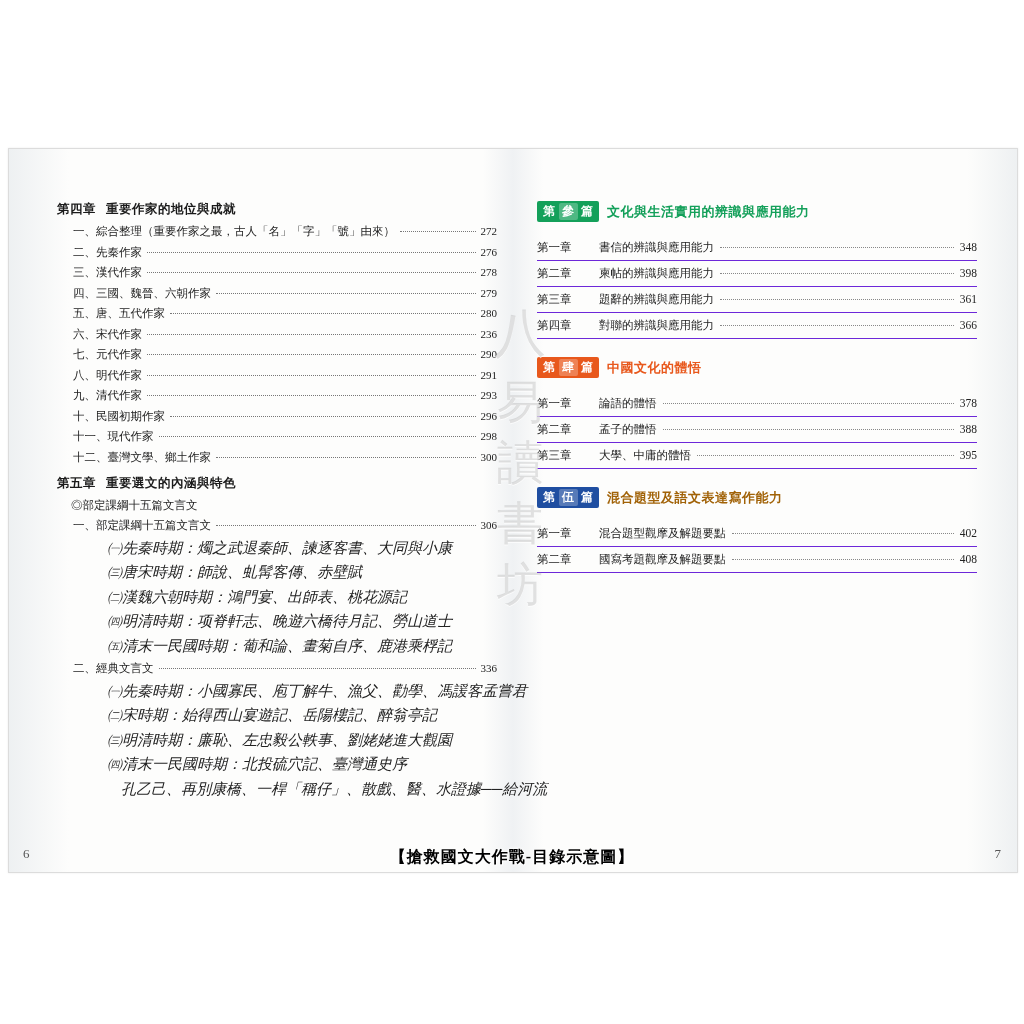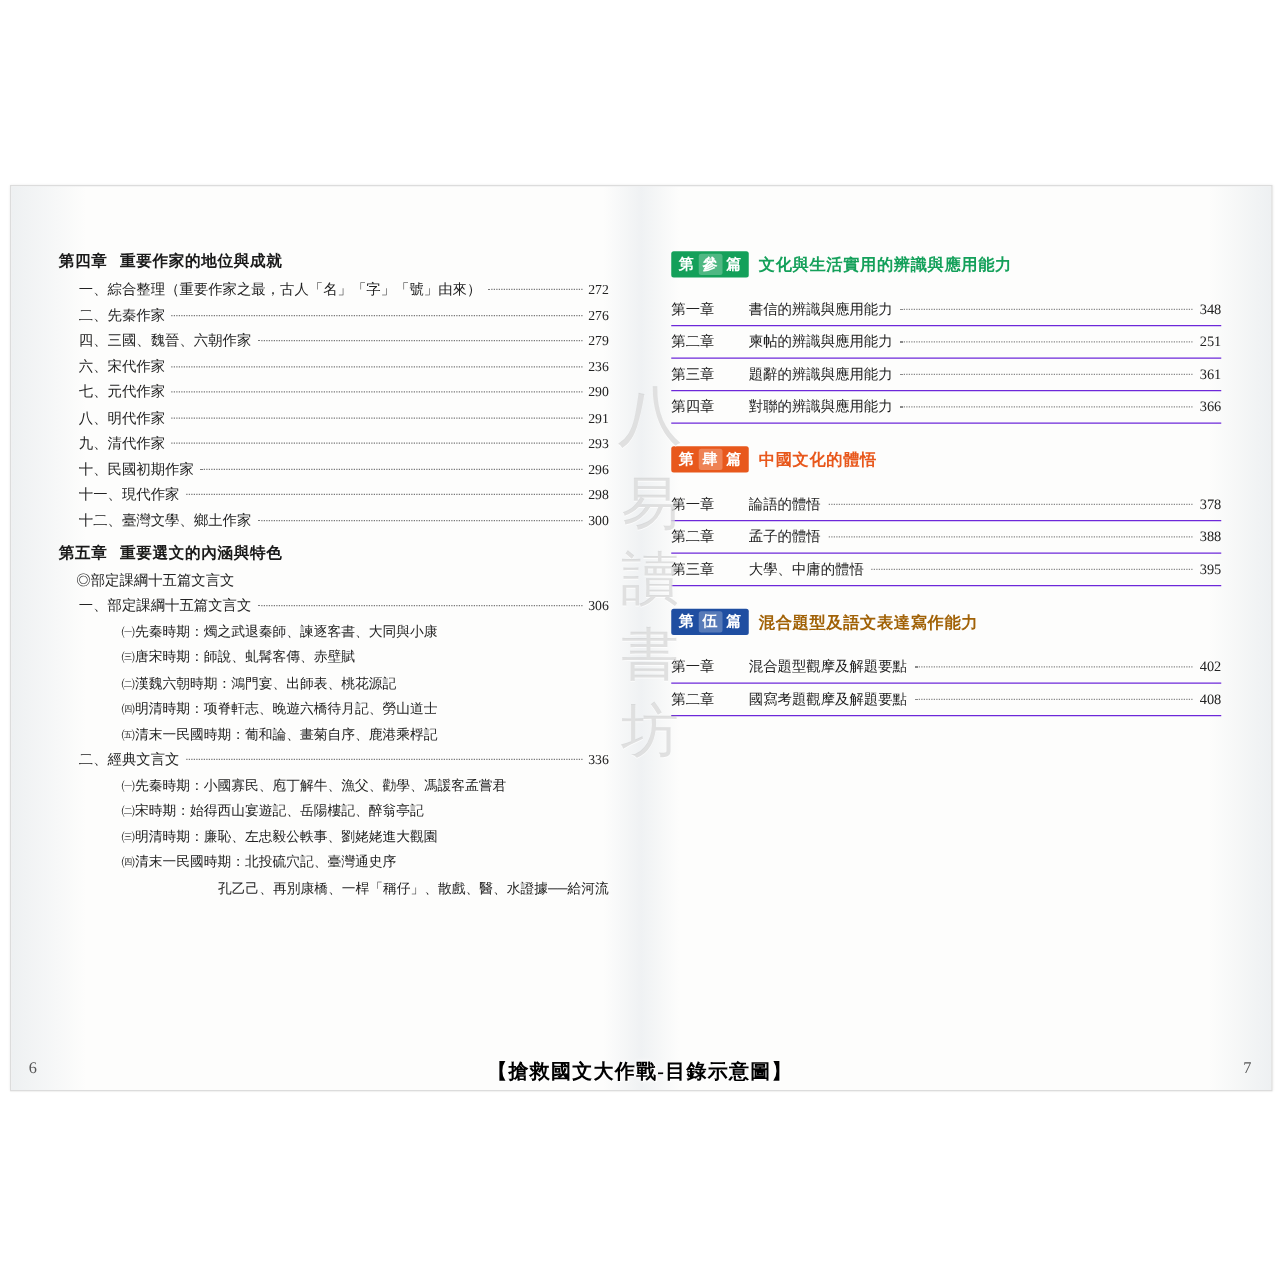--- a/index.html
+++ b/index.html
@@ -66,21 +66,21 @@
   .watermark .wm-top {
     font-size: 52px;
     margin-bottom: 4px;
   }
   .watermark .wm-ch { display:block; }
 
   .page-col {
     position: absolute;
     top: 52px;
   }
-  .left-col  { left: 38px;  width: 440px; }
+  .left-col  { left: 48px;  width: 440px; }
   .right-col { left: 528px; width: 440px; }
 
   
   .chapter-head {
     font-size: 12.5px;
     font-weight: bold;
     color: #1a1a1a;
     margin: 0 0 6px 0;
     letter-spacing: 0.5px;
   }
@@ -100,25 +100,26 @@
   .toc-dots {
     flex: 1 1 auto;
     margin: 0 5px;
     border-bottom: 1px dotted #777;
     transform: translateY(-3px);
     min-width: 12px;
   }
   .toc-page { flex: 0 0 auto; font-size: 11px; color: #222; }
 
   .sub-note {
-    font-size: 11px;
+    font-size: 15px;
     color: #222;
     margin: 0 0 5.5px 0;
     padding-left: 50px;
     white-space: nowrap;
+    font-style: italic;
   }
 
   .circ-line {
     font-size: 11.5px;
     padding-left: 14px;
     margin: 0 0 5.5px 0;
     color: #222;
   }
 
   
@@ -222,23 +223,33 @@
         <span class="toc-text lvl1">一、綜合整理（重要作家之最，古人「名」「字」「號」由來）</span>
         <span class="toc-dots"></span>
         <span class="toc-page">272</span>
       </div>
       <div class="toc-line">
         <span class="toc-text lvl1">二、先秦作家</span>
         <span class="toc-dots"></span>
         <span class="toc-page">276</span>
       </div>
       <div class="toc-line">
+        <span class="toc-text lvl1">三、漢代作家</span>
+        <span class="toc-dots"></span>
+        <span class="toc-page">278</span>
+      </div>
+      <div class="toc-line">
         <span class="toc-text lvl1">四、三國、魏晉、六朝作家</span>
         <span class="toc-dots"></span>
         <span class="toc-page">279</span>
+      </div>
+      <div class="toc-line">
+        <span class="toc-text lvl1">五、唐、五代作家</span>
+        <span class="toc-dots"></span>
+        <span class="toc-page">280</span>
       </div>
       <div class="toc-line">
         <span class="toc-text lvl1">六、宋代作家</span>
         <span class="toc-dots"></span>
         <span class="toc-page">236</span>
       </div>
       <div class="toc-line">
         <span class="toc-text lvl1">七、元代作家</span>
         <span class="toc-dots"></span>
         <span class="toc-page">290</span>
@@ -314,21 +325,21 @@
         <div class="sec-row">
           <span class="row-no">第一章</span>
           <span class="row-title">書信的辨識與應用能力</span>
           <span class="row-dots"></span>
           <span class="row-page">348</span>
         </div>
         <div class="sec-row">
           <span class="row-no">第二章</span>
           <span class="row-title">柬帖的辨識與應用能力</span>
           <span class="row-dots"></span>
-          <span class="row-page">251</span>
+          <span class="row-page">398</span>
         </div>
         <div class="sec-row">
           <span class="row-no">第三章</span>
           <span class="row-title">題辭的辨識與應用能力</span>
           <span class="row-dots"></span>
           <span class="row-page">361</span>
         </div>
         <div class="sec-row">
           <span class="row-no">第四章</span>
           <span class="row-title">對聯的辨識與應用能力</span>

